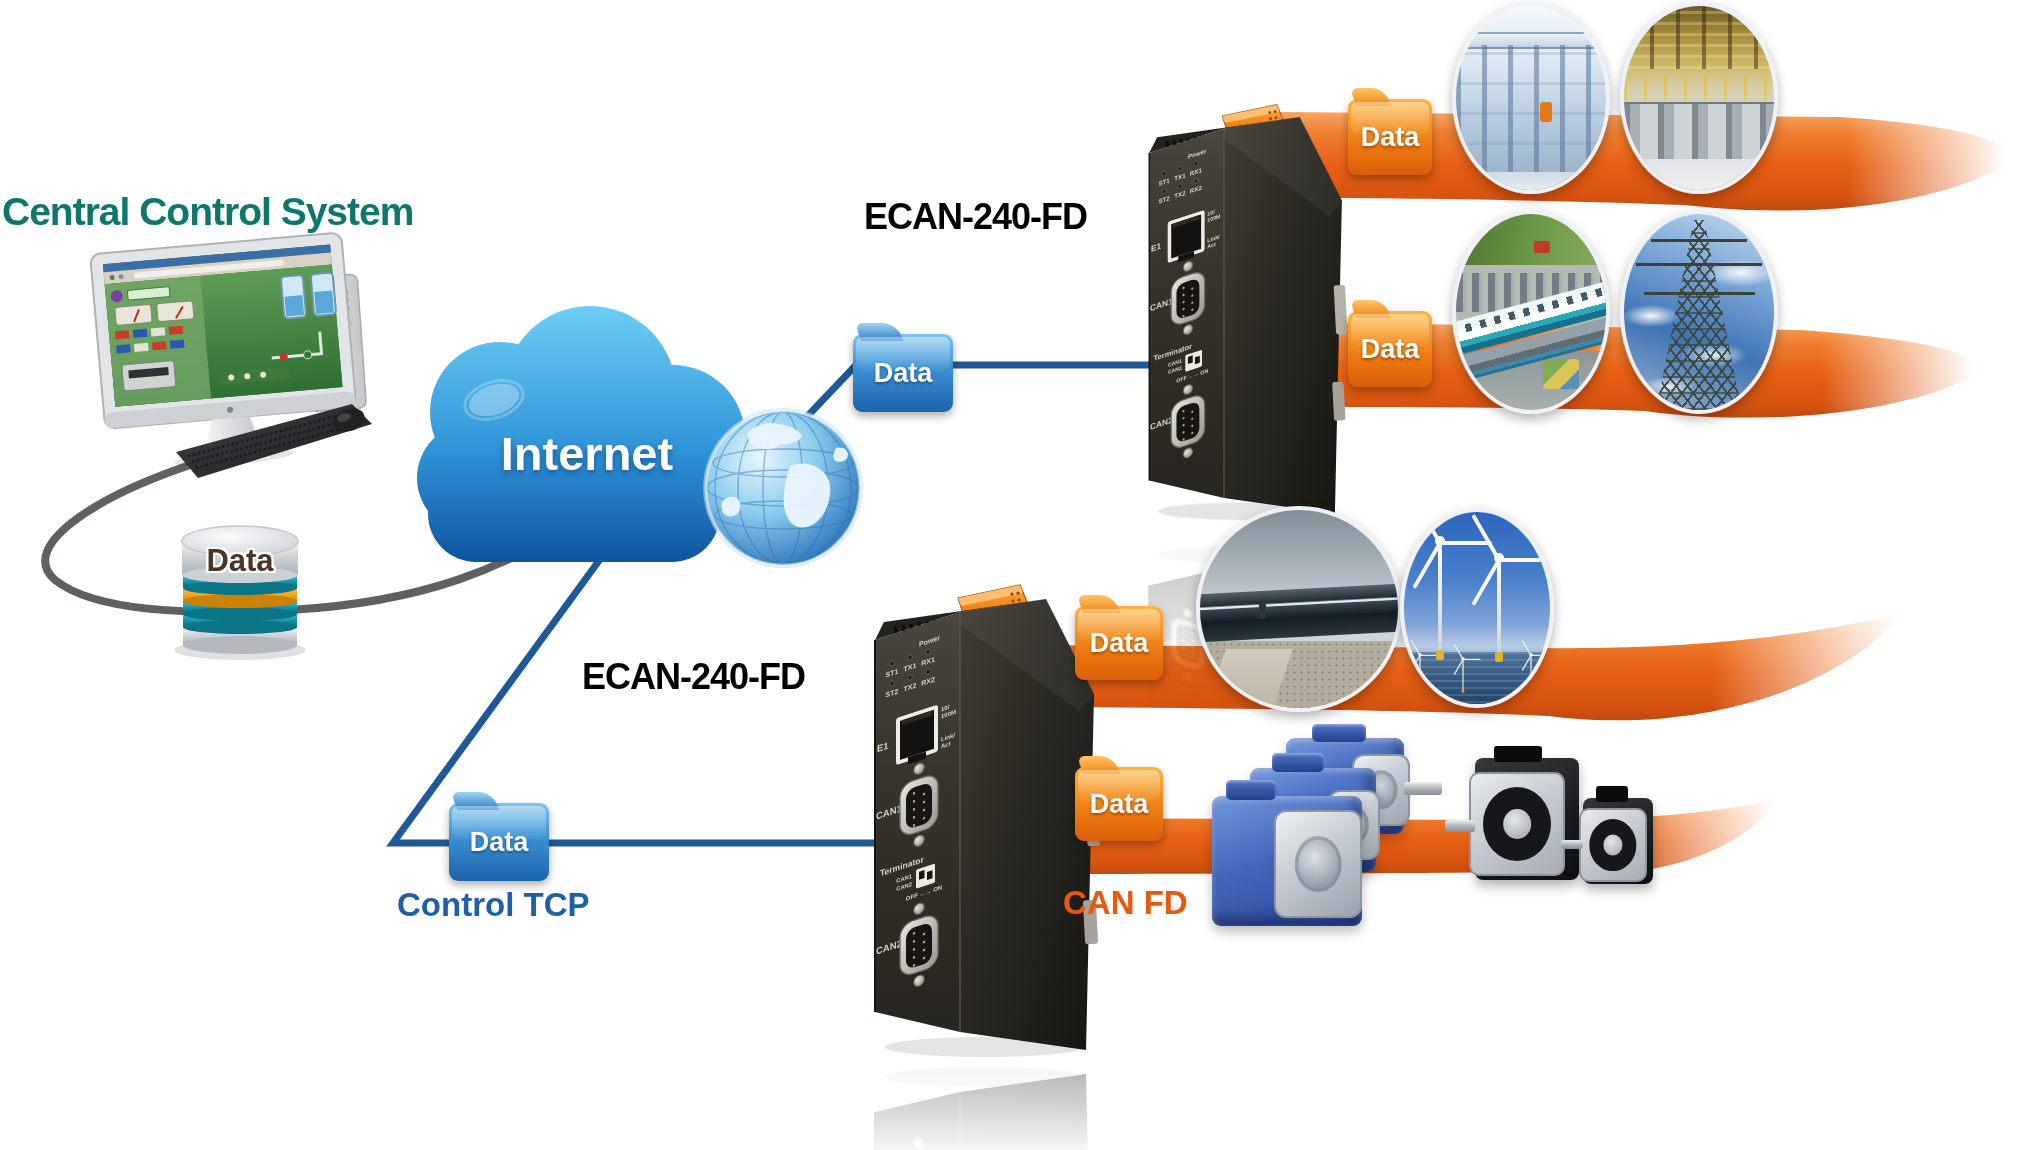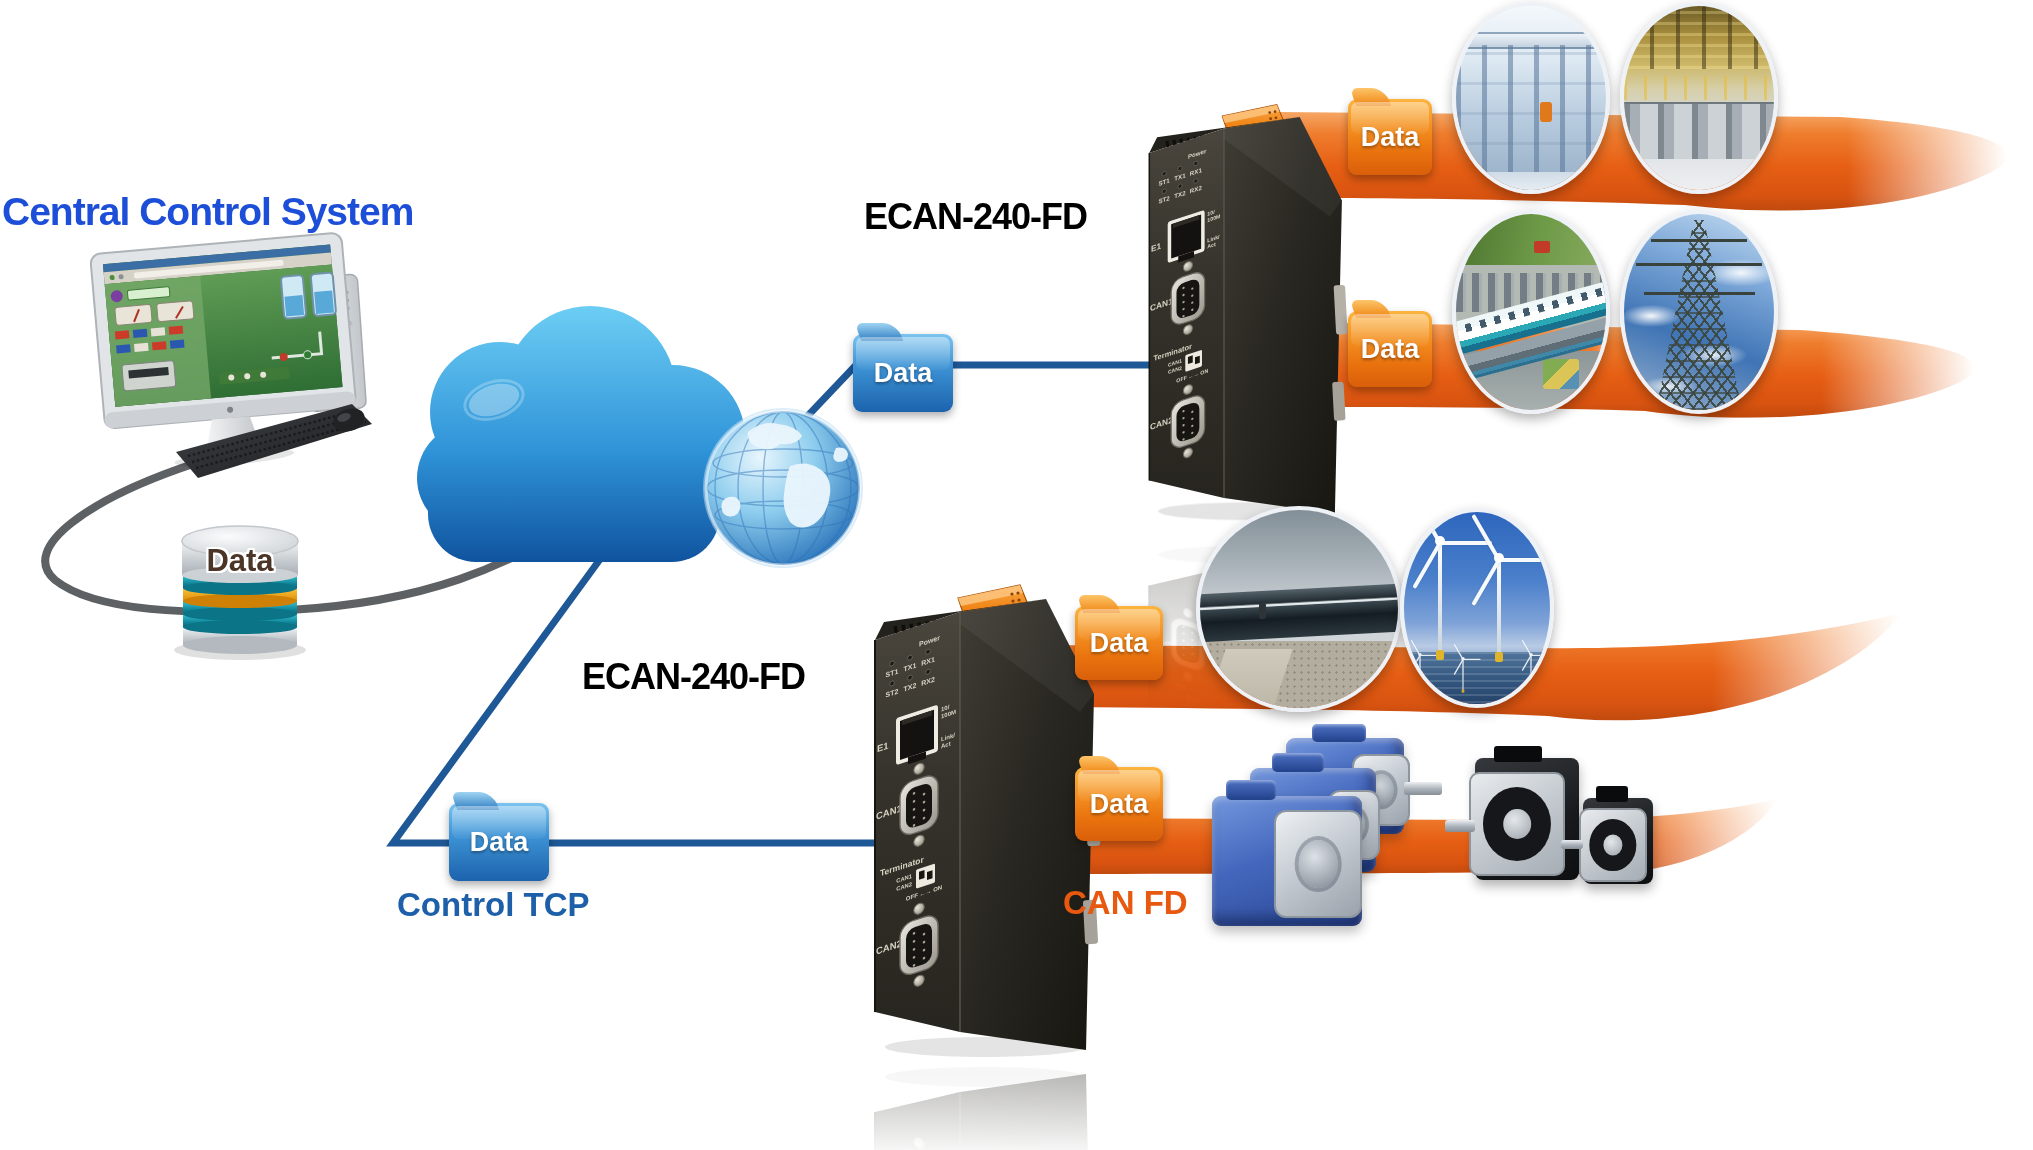--- a/index.html
+++ b/index.html
@@ -1,20 +1,20 @@
 <!DOCTYPE html>
 <html><head>
 <meta charset="utf-8">
 <style>
   html,body{margin:0;padding:0;background:#fff;}
   #stage{position:relative;width:2033px;height:1150px;background:#ffffff;overflow:hidden;
          font-family:"Liberation Sans",sans-serif;}
   #stage svg.canvas{position:absolute;left:0;top:0;}
   .biglabel{position:absolute;font-weight:bold;white-space:nowrap;z-index:6;}
-  .lbl-ccs{left:2px;top:190px;font-size:39px;color:#1d4ed8;letter-spacing:-1px;}
+  .lbl-ccs{left:2px;top:190px;font-size:39px;color:#0f766e;letter-spacing:-1px;}
   .lbl-ecan{font-size:36px;color:#000;letter-spacing:-1px;}
   .lbl-ecan.top{left:864px;top:196px;}
   .lbl-ecan.bottom{left:582px;top:656px;}
   .lbl-internet{left:472px;top:426px;width:230px;text-align:center;font-size:47px;color:#fff;
                 text-shadow:0 3px 6px rgba(8,45,95,.55);}
   .lbl-modbus{left:397px;top:886px;font-size:33px;color:#1d5fa8;}
   .lbl-canfd{left:1063px;top:884px;font-size:33px;color:#e8580e;}
   .lbl-cyl{left:182px;top:543px;width:116px;text-align:center;font-size:31px;color:#4a3526;z-index:7;
            text-shadow:-2px -2px 0 #fff,2px -2px 0 #fff,-2px 2px 0 #fff,2px 2px 0 #fff,
                        0 -2px 0 #fff,0 2px 0 #fff,-2px 0 0 #fff,2px 0 0 #fff;}
@@ -477,20 +477,21 @@
     <use href="#ecan-device" transform="translate(860,1542) scale(1,-1)"></use>
   </g>
 
   <use href="#ecan-device" transform="translate(1136,102) scale(0.88)"></use>
   <use href="#ecan-device" transform="translate(860,582)"></use>
 </svg>
 
 <div class="biglabel lbl-ccs">Central Control System</div>
 <div class="biglabel lbl-ecan top">ECAN-240-FD</div>
 <div class="biglabel lbl-ecan bottom">ECAN-240-FD</div>
+<div class="biglabel lbl-internet">Internet</div>
 <div class="biglabel lbl-modbus">Control TCP</div>
 <div class="biglabel lbl-canfd">CAN FD</div>
 <div class="biglabel lbl-cyl">Data</div>
 
 <div class="folder blue" style="left:853px;top:334px;width:100px;height:78px;">
   <span class="flabel">Data</span>
 </div>
 <div class="folder blue" style="left:449px;top:803px;width:100px;height:78px;">
   <span class="flabel">Data</span>
 </div>

